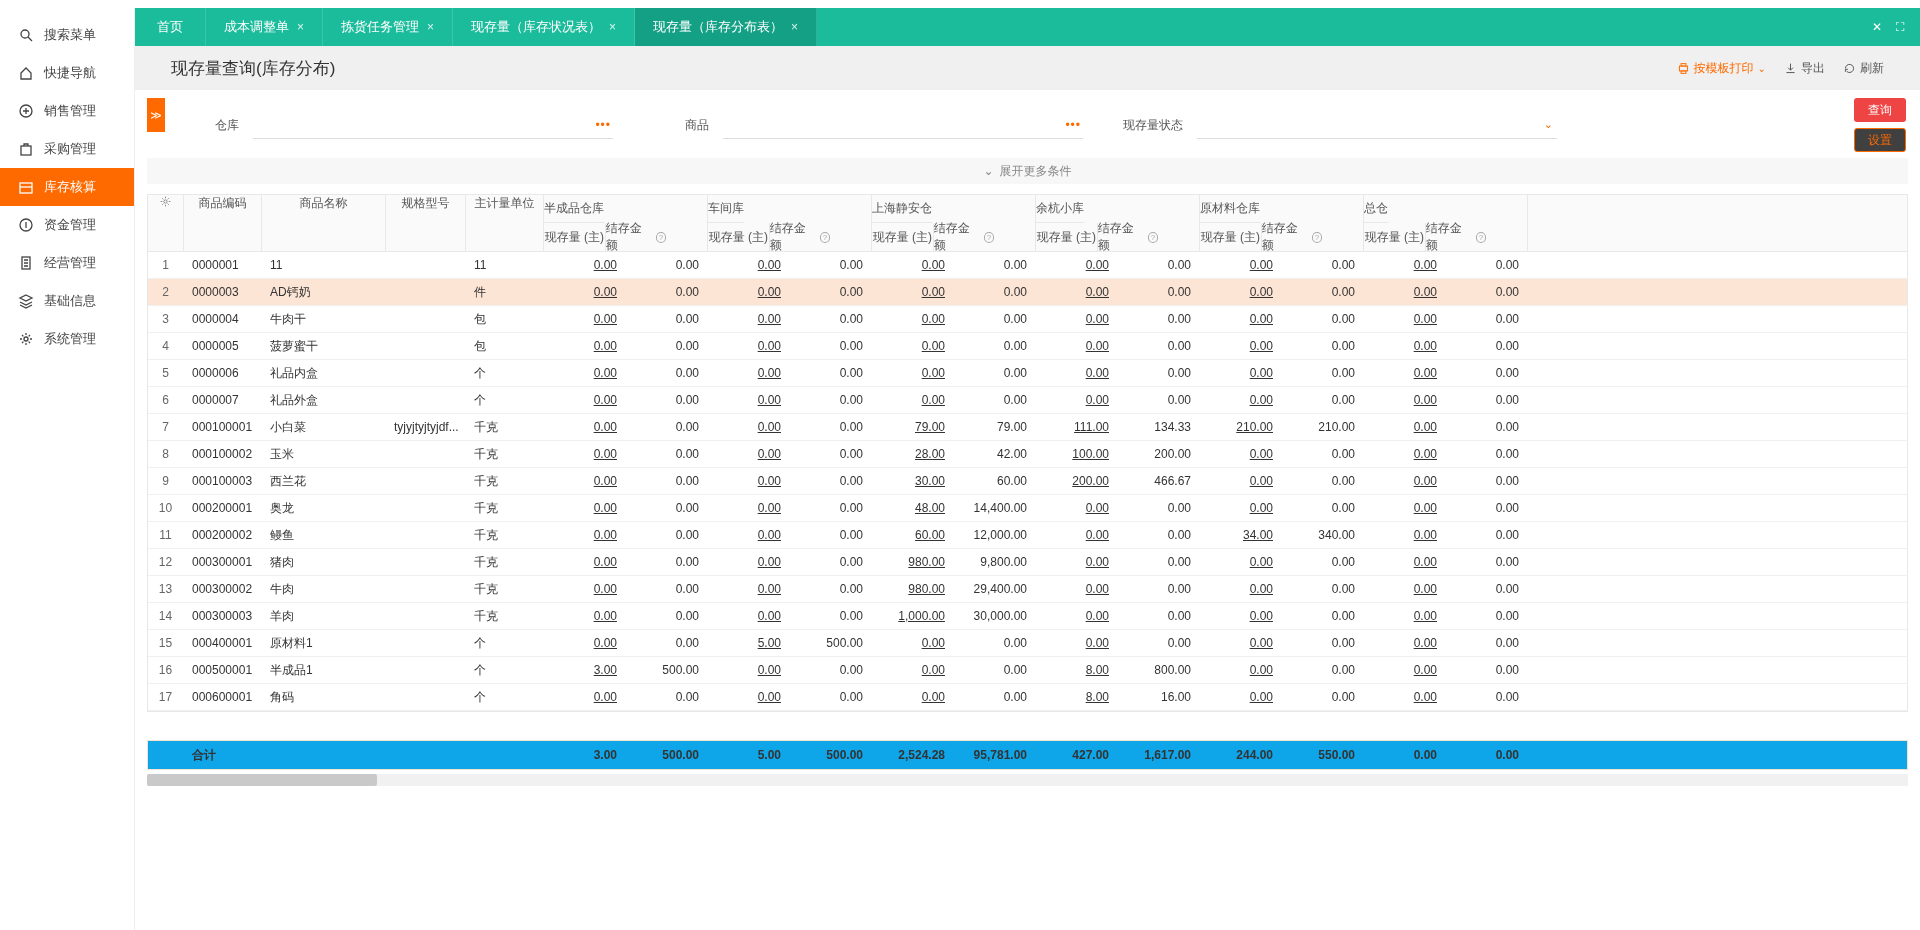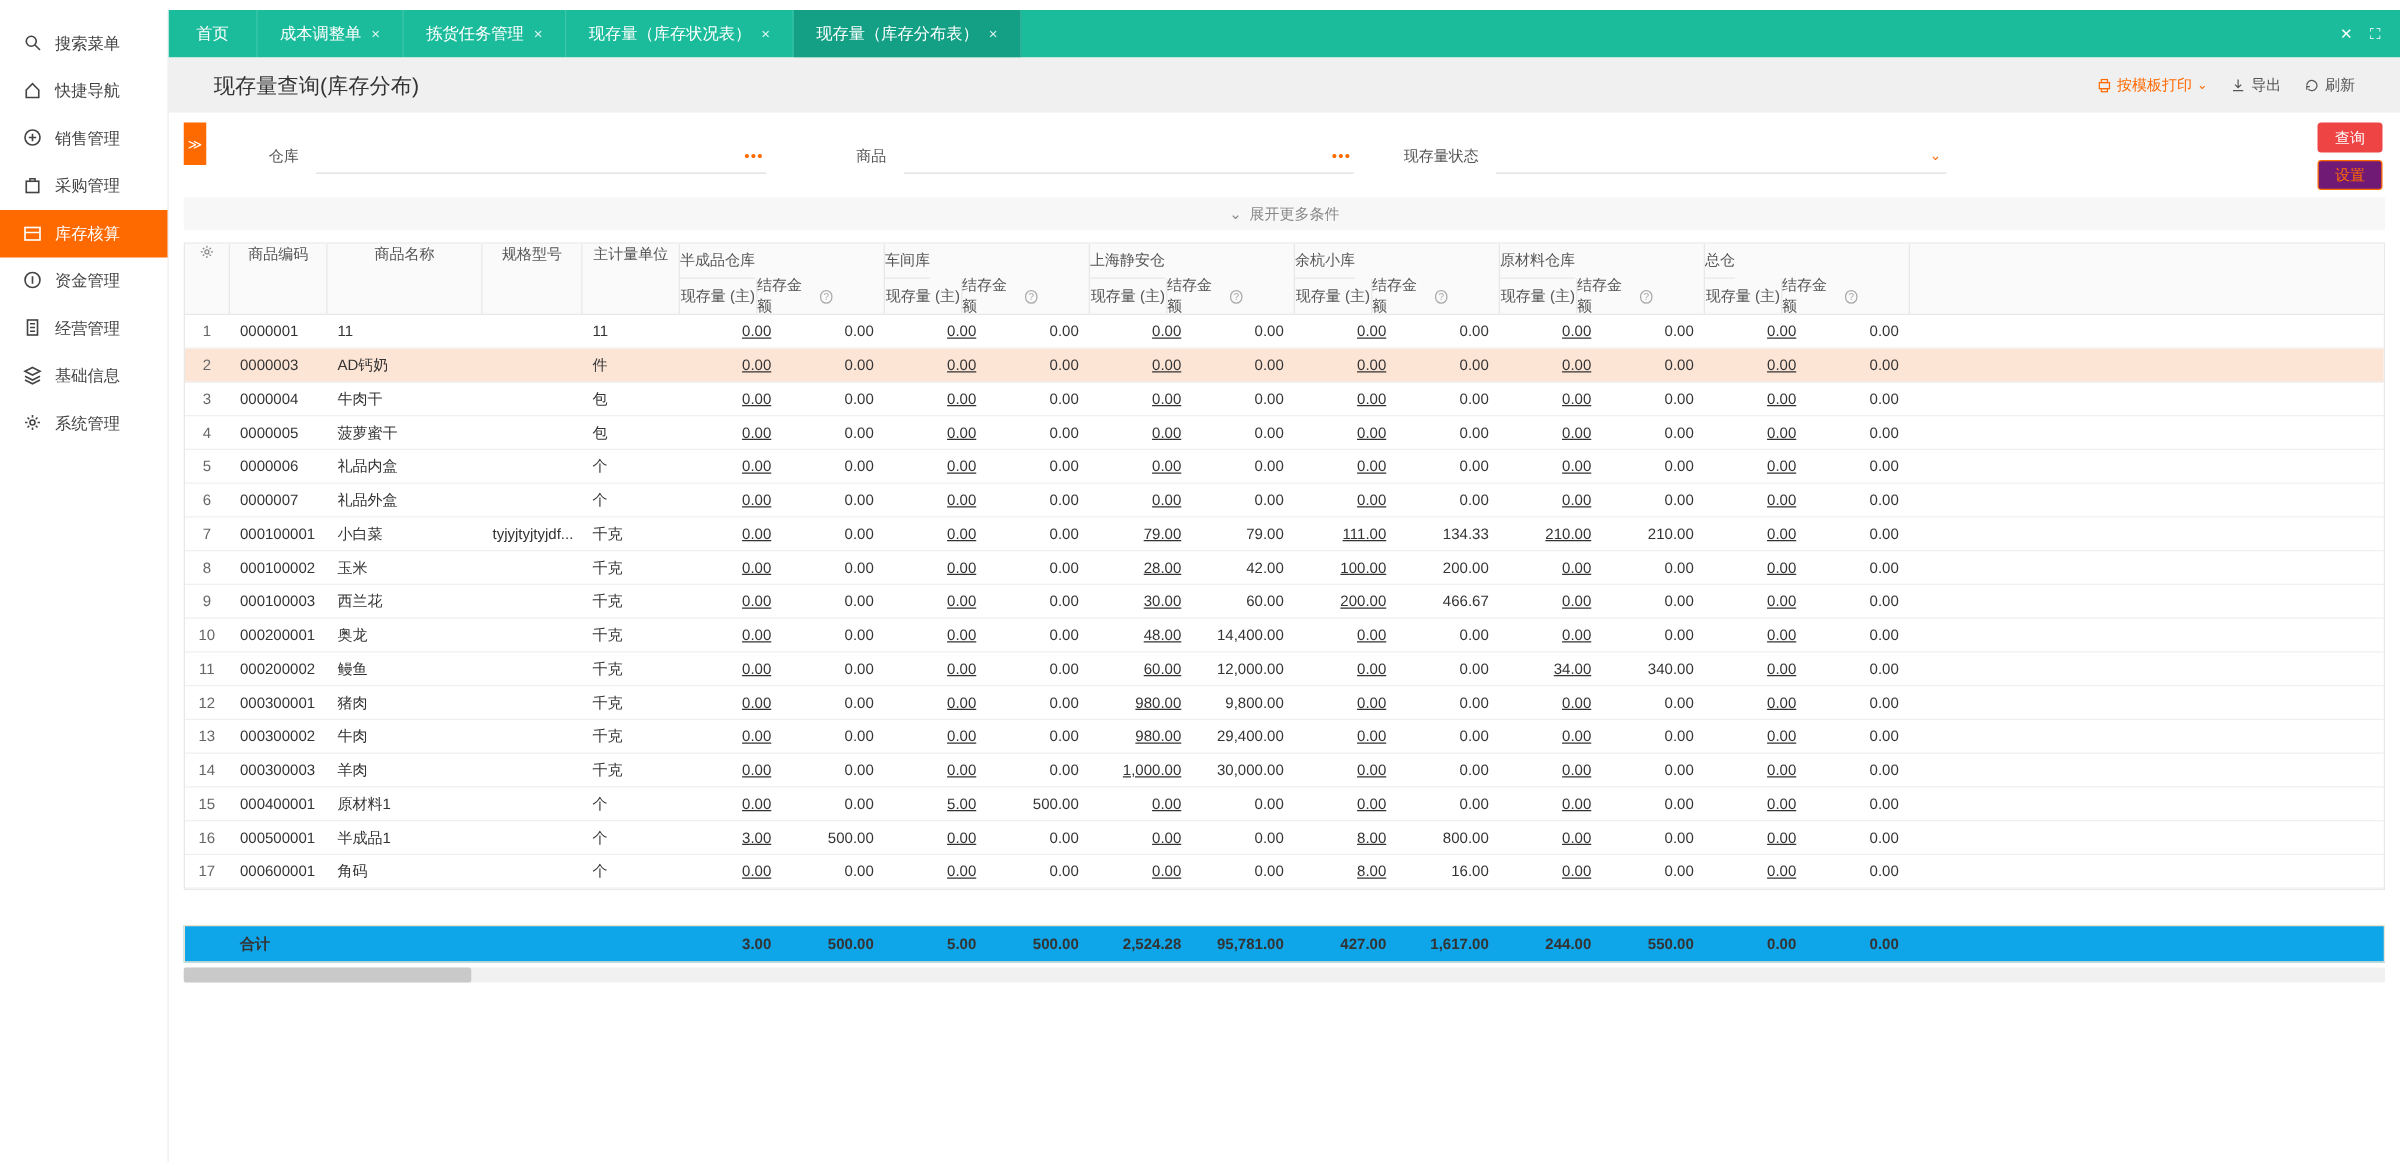--- a/index.html
+++ b/index.html
@@ -6,21 +6,21 @@
 body { font-family: "Microsoft YaHei", "PingFang SC", sans-serif; font-size: 12px; color: #333; background: #fff; overflow: hidden; }
 
 
 .top-strip { height: 8px; background: #fff; position: relative; }
 .top-strip .logo { position: absolute; left: 10px; top: 0; color: #ff6a00; font-size: 10px; }
 
 .layout { display: flex; height: calc(930px - 8px); }
 
 
 .sidebar { width: 135px; border-right: 1px solid #eee; background: #fff; padding-top: 8px; flex-shrink: 0; }
-.side-item { display: flex; gap: 10px; padding: 10px 18px; color: #444; cursor: pointer; font-size: 13px; }
+.side-item { display: flex; align-items: center; gap: 10px; padding: 10px 18px; color: #444; cursor: pointer; font-size: 13px; }
 .side-item.active { background: #ff6a00; color: #fff; }
 .side-item .icon { width: 16px; height: 16px; display: inline-flex; align-items: center; justify-content: center; }
 .side-item .icon svg { width: 16px; height: 16px; }
 
 
 .main { flex: 1; display: flex; flex-direction: column; min-width: 0; }
 
 
 .tabbar { height: 38px; background: #1bbc9b; display: flex; align-items: stretch; color: #fff; }
 .tab { display: flex; align-items: center; padding: 0 18px; font-size: 13px; cursor: pointer; border-right: 1px solid rgba(255,255,255,0.15); gap: 8px; }
@@ -46,21 +46,21 @@
 .filter-row { display: flex; align-items: center; gap: 40px; padding-left: 36px; }
 .filter-item { display: flex; align-items: center; gap: 14px; }
 .filter-item label { color: #555; font-size: 12px; min-width: 56px; text-align: right; }
 .filter-input { position: relative; border-bottom: 1px solid #ddd; height: 28px; display: flex; align-items: center; }
 .filter-input.w360 { width: 360px; }
 .filter-input .dots { position: absolute; right: 2px; color: #ff6a00; font-size: 12px; cursor: pointer; letter-spacing: 1px; }
 .filter-input .chev-d { position: absolute; right: 4px; color: #ff6a00; font-size: 11px; cursor: pointer; }
 .filter-buttons { display: flex; flex-direction: column; gap: 6px; margin-left: auto; padding-right: 2px; }
 .btn { height: 24px; width: 52px; display: flex; align-items: center; justify-content: center; border-radius: 3px; font-size: 12px; cursor: pointer; }
 .btn.primary { background: #ef4444; color: #fff; }
-.btn.outline { background: #701a75; color: #ff6a00; border: 1px solid #ff6a00; }
+.btn.outline { background: #404040; color: #ff6a00; border: 1px solid #ff6a00; }
 .expand-row { height: 26px; background: #f7f7f7; margin-top: 6px; display: flex; align-items: center; justify-content: center; color: #888; font-size: 12px; gap: 6px; cursor: pointer; }
 
 
 .tablewrap { margin: 10px 12px 0 12px; border: 1px solid #e8e8e8; }
 .table-head { display: flex; background: #fafafa; border-bottom: 1px solid #e8e8e8; }
 .hcell { border-right: 1px solid #e8e8e8; display: flex; align-items: flex-start; justify-content: center; color: #555; font-size: 12px; }
 .hcell-stack { display: flex; flex-direction: column; }
 .hcell-top { height: 28px; display: flex; align-items: center; justify-content: center; border-bottom: 1px solid #e8e8e8; }
 .hcell-bot { height: 28px; display: flex; }
 .hcell-sub { flex: 1; display: flex; align-items: center; justify-content: center; border-right: 1px solid #e8e8e8; gap: 3px; }

